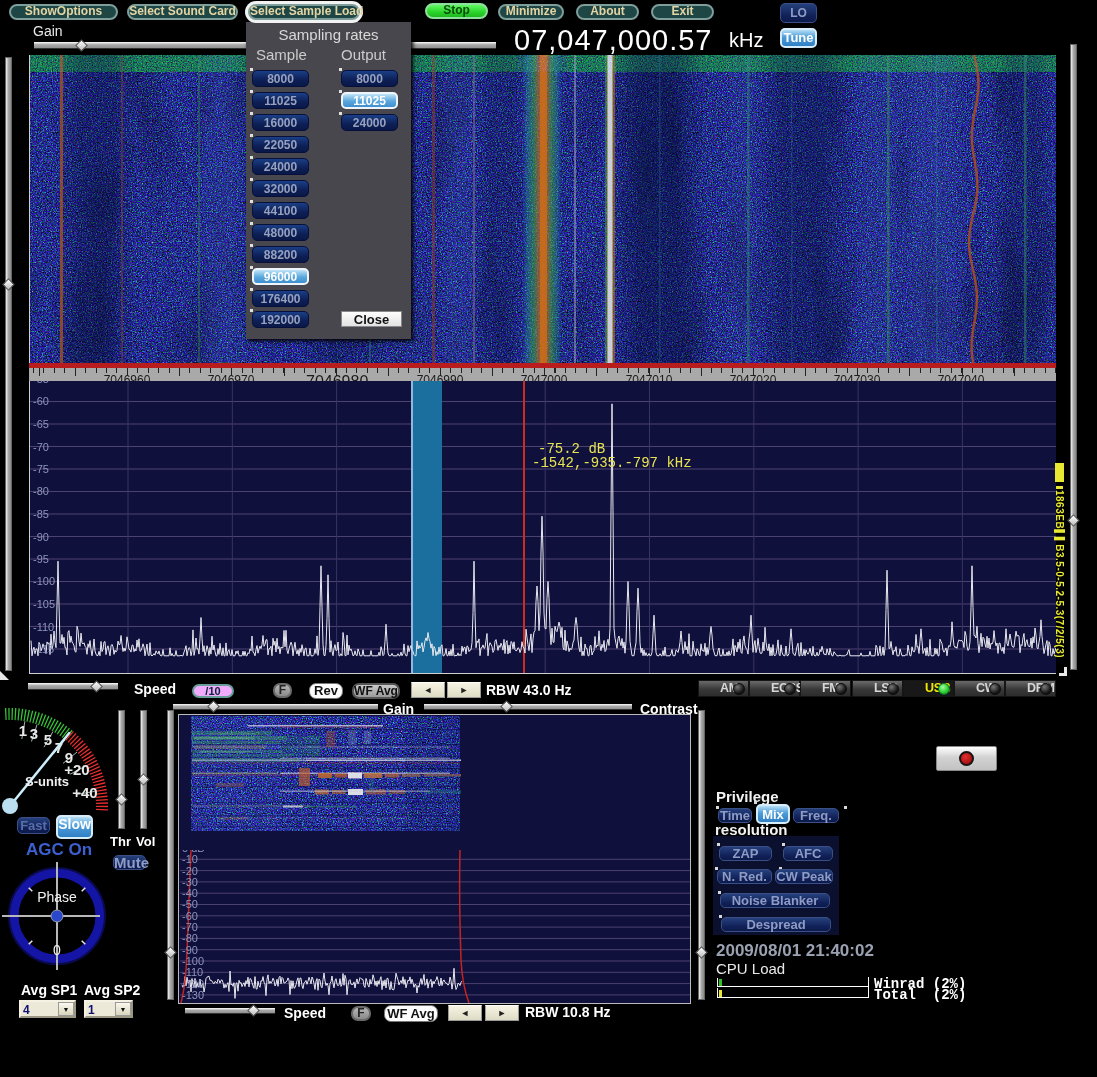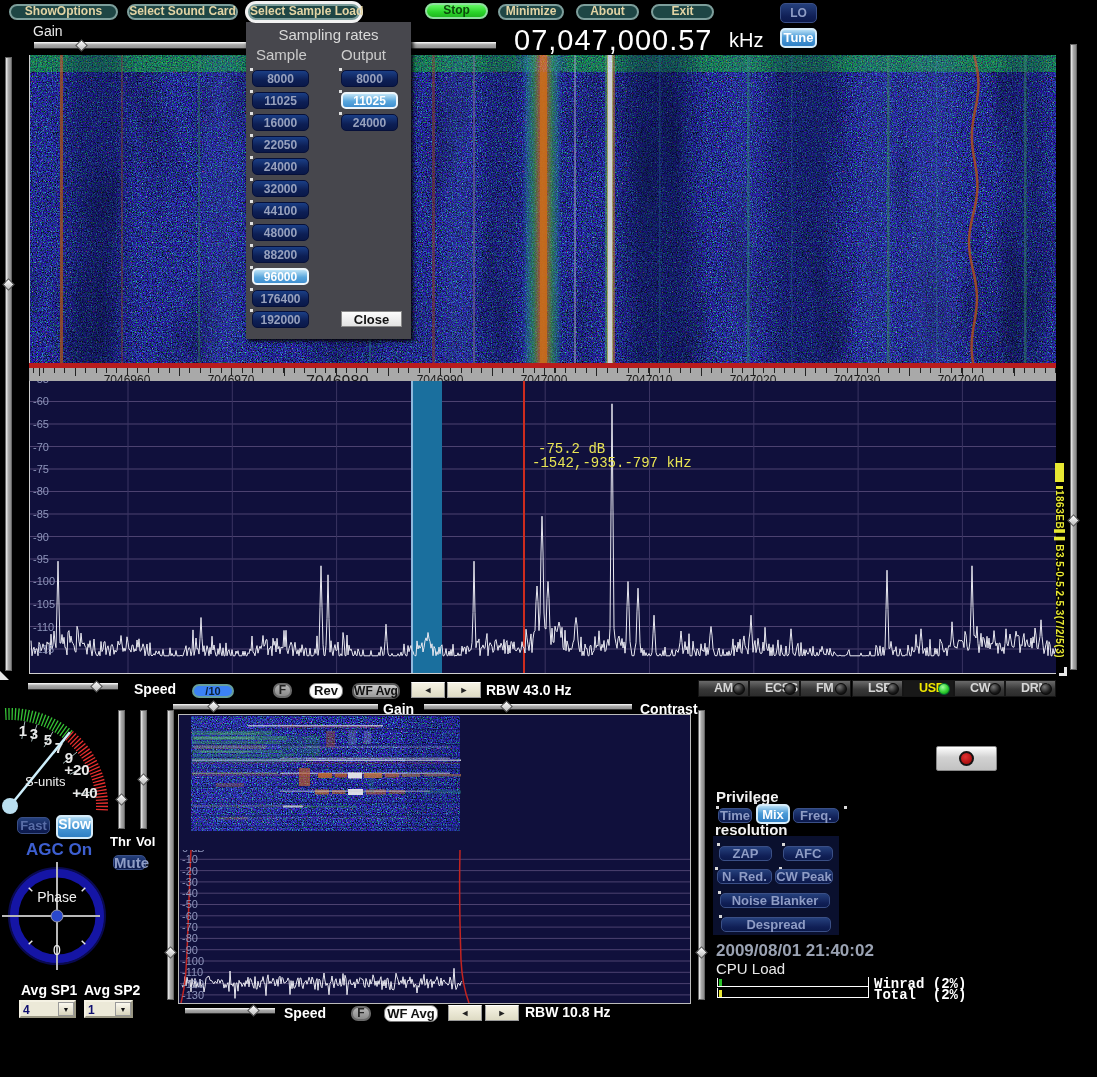--- a/index.html
+++ b/index.html
@@ -7,21 +7,21 @@
 .a{position:absolute}
 .tbtn{position:absolute;height:16px;background:#1e4645;border:2px solid #7d9e9b;border-radius:8px;color:#e3d4a4;font-weight:bold;font-size:12px;text-align:center;line-height:11px;white-space:nowrap}
 .pill{position:absolute;border-radius:7px;font-weight:bold;font-size:12px;text-align:center}
 .diamond{position:absolute;width:9px;height:9px;background:linear-gradient(135deg,#fff,#bbb);border:1px solid #555;transform:rotate(45deg)}
 .htrack{position:absolute;height:7px;background:linear-gradient(#fff,#a9a9a9 45%,#909090);border-bottom:1px solid #333}
 .vtrack{position:absolute;width:7px;background:linear-gradient(90deg,#efefef,#a8a8a8 50%,#8a8a8a);border:1px solid #666}
 .dbtn{position:absolute;width:57px;height:17px;background:linear-gradient(#1b3f86,#0d1f55 60%,#0a1848);border:1px solid #06103a;border-radius:5px;color:#97a1bd;font-weight:bold;font-size:12px;text-align:center;line-height:16px}
 .dbtn.sel{background:linear-gradient(#bfe4f7,#5aa7dd 55%,#3f8fd0);border:2px solid #eef6fb;color:#fff;line-height:14px}
 .blubtn{position:absolute;background:linear-gradient(#25407c,#101f56 70%,#0c1a4c);border:1px solid #3a4f86;border-radius:5px;color:#8e9cc5;font-weight:bold;text-align:center}
 .selblu{position:absolute;background:linear-gradient(#b5ddf5,#4c9cd8 45%,#2f7fc4);border:2px solid #d6ecf9;border-radius:5px;color:#fff;font-weight:bold;text-align:center}
-.mode{position:absolute;width:51px;height:17px;background:linear-gradient(#6a6a6a,#383838 55%,#2c2c2c);border:1px solid #151515;color:#d7d7d7;font-weight:bold;font-size:12.5px;line-height:15px;padding-left:15px;letter-spacing:-0.3px}
+.mode{position:absolute;width:51px;height:17px;background:linear-gradient(#6a6a6a,#383838 55%,#2c2c2c);border:1px solid #151515;color:#d7d7d7;font-weight:bold;font-size:12.5px;line-height:15px;padding-left:21px;letter-spacing:-0.3px}
 .led{position:absolute;top:2px;right:3px;width:12px;height:12px;border-radius:50%;background:radial-gradient(circle at 35% 30%,#777,#1c1c1c 60%,#000);border:1px solid #0a0a0a}
 .slabel{position:absolute;color:#8e95bb;font-size:11px;font-family:"Liberation Sans",sans-serif}
 .wlabel{position:absolute;color:#fff;font-weight:bold;font-size:13px}
 </style>
 </head>
 <body>
 
 <div class="tbtn" style="left:9px;top:4px;width:109px;">ShowOptions</div>
 <div class="tbtn" style="left:127px;top:4px;width:111px;">Select Sound Card</div>
 <div class="tbtn" style="left:425px;top:3px;width:63px;background:linear-gradient(#63f763,#2ad42a 60%,#1fb81f);border-color:#8fdf9f;color:#0c4a0c;">Stop</div>
@@ -258,21 +258,21 @@
     <div class="a" style="left:93px;top:112px;width:3px;height:3px;background:#e0e0e0;"></div>
   <div class="a" style="left:95px;top:311px;width:61px;height:16px;background:linear-gradient(#fdfdfd,#e2e2e2);border:1px solid #888;color:#111;font-weight:bold;font-size:13px;text-align:center;line-height:15px;">Close</div>
 </div>
 
 <div class="a" style="left:0px;top:671px;width:0;height:0;border-left:9px solid #e8e8e8;border-top:9px solid transparent;"></div>
 <div class="a" style="left:1059px;top:667px;width:8px;height:9px;border-right:3px solid #e8e8e8;border-bottom:3px solid #e8e8e8;"></div>
 
 <div class="htrack" style="left:28px;top:683px;width:90px;"></div>
 <div class="diamond" style="left:92px;top:682px;"></div>
 <div class="a" style="left:134px;top:681px;color:#fff;font-weight:bold;font-size:14px;">Speed</div>
-<div class="pill" style="left:192px;top:684px;width:42px;height:14px;background:#3b82f6;border:2px solid #679e9a;border-radius:7px;color:#0b2036;line-height:10px;font-size:11px;">/10</div>
+<div class="pill" style="left:192px;top:684px;width:42px;height:14px;background:#f0abfc;border:2px solid #679e9a;border-radius:7px;color:#0b2036;line-height:10px;font-size:11px;">/10</div>
 <div class="pill" style="left:273px;top:683px;width:19px;height:15px;background:linear-gradient(#b5b5b5,#8a8a8a);border:2px solid #6a6a6a;color:#222;line-height:11px;">F</div>
 <div class="pill" style="left:309px;top:683px;width:34px;height:16px;background:#fdfdfd;border:1px solid #777;color:#111;line-height:14px;font-size:13px;">Rev</div>
 <div class="pill" style="left:352px;top:683px;width:48px;height:16px;background:linear-gradient(#c9c9c9,#9a9a9a);border:2px solid #555;color:#111;line-height:12px;">WF Avg</div>
 <div class="a" style="left:411px;top:682px;width:34px;height:16px;background:linear-gradient(#f6f3e4,#dedbc4);border:1px solid #999;border-top-color:#fff;color:#222;text-align:center;font-size:9px;line-height:15px;">◄</div>
 <div class="a" style="left:447px;top:682px;width:34px;height:16px;background:linear-gradient(#f6f3e4,#dedbc4);border:1px solid #999;border-top-color:#fff;color:#222;text-align:center;font-size:9px;line-height:15px;">►</div>
 <div class="a" style="left:486px;top:682px;color:#fff;font-weight:bold;font-size:14px;">RBW 43.0 Hz</div>
 <div class="mode" style="left:698px;top:680px;">AM<div class="led"></div></div>
 <div class="mode" style="left:749px;top:680px;">ECSS<div class="led"></div></div>
 <div class="mode" style="left:800px;top:680px;">FM<div class="led"></div></div>
 <div class="mode" style="left:852px;top:680px;">LSB<div class="led"></div></div>
@@ -304,21 +304,21 @@
         <text x="48" y="45" fill="#e8e8e8" font-size="15" font-weight="bold" text-anchor="middle" font-family="Liberation Sans">5</text>
         <text x="59" y="53" fill="#e8e8e8" font-size="15" font-weight="bold" text-anchor="middle" font-family="Liberation Sans">7</text>
         <text x="69" y="63" fill="#e8e8e8" font-size="15" font-weight="bold" text-anchor="middle" font-family="Liberation Sans">9</text>
         <text x="77" y="75" fill="#e8e8e8" font-size="15" font-weight="bold" text-anchor="middle" font-family="Liberation Sans">+20</text>
         <text x="85" y="98" fill="#e8e8e8" font-size="15" font-weight="bold" text-anchor="middle" font-family="Liberation Sans">+40</text>
         <line x1="10" y1="106" x2="69.8" y2="32.2" stroke="#cdeffc" stroke-width="2.5"></line>
         <circle cx="10" cy="106" r="8" fill="#badff0"></circle>
       </g>
 </svg>
 </div>
-<div class="a" style="left:25px;top:774px;color:#f0f0f0;font-weight:normal;font-size:13px;">S-units</div>
+<div class="a" style="left:25px;top:774px;color:#f0f0f0;font-weight:bold;font-size:13px;">S-units</div>
 <div class="blubtn" style="left:17px;top:817px;width:33px;height:17px;font-size:13px;line-height:15px;color:#5a6ea8;">Fast</div>
 <div class="selblu" style="left:56px;top:815px;width:37px;height:24px;font-size:14px;line-height:15px;">Slow</div>
 <div class="a" style="left:26px;top:840px;color:#3d5fd0;font-size:17px;font-weight:bold;">AGC On</div>
 
 <div class="vtrack" style="left:118px;top:710px;height:119px;"></div>
 <div class="vtrack" style="left:140px;top:710px;height:119px;"></div>
 <div class="diamond" style="left:117px;top:795px;"></div>
 <div class="diamond" style="left:139px;top:775px;"></div>
 <div class="wlabel" style="left:110px;top:834px;">Thr</div>
 <div class="wlabel" style="left:136px;top:834px;">Vol</div>

